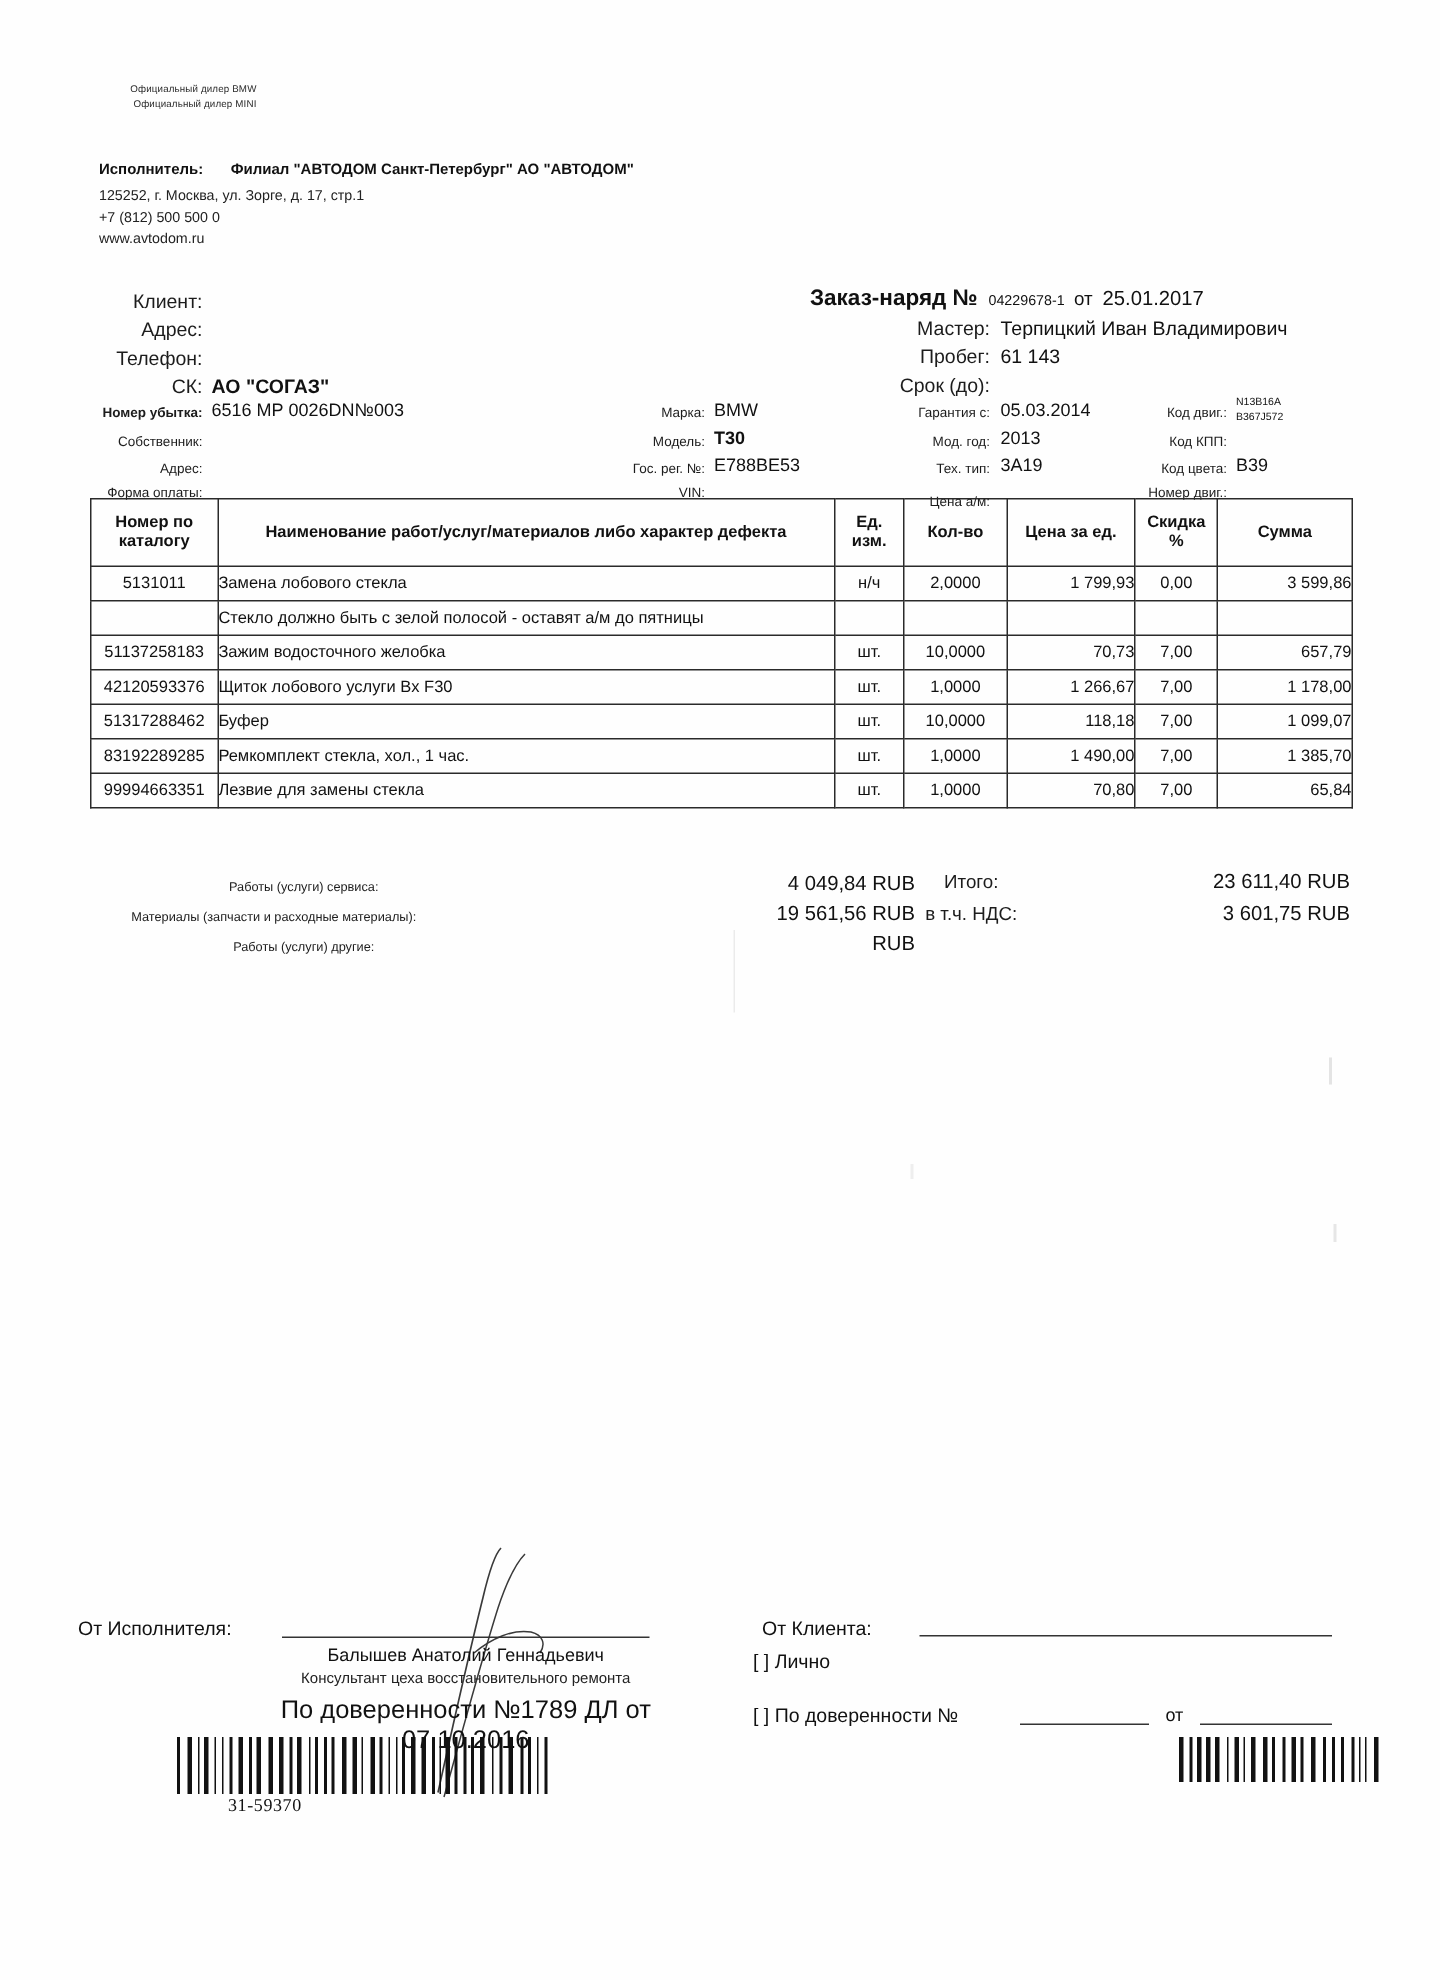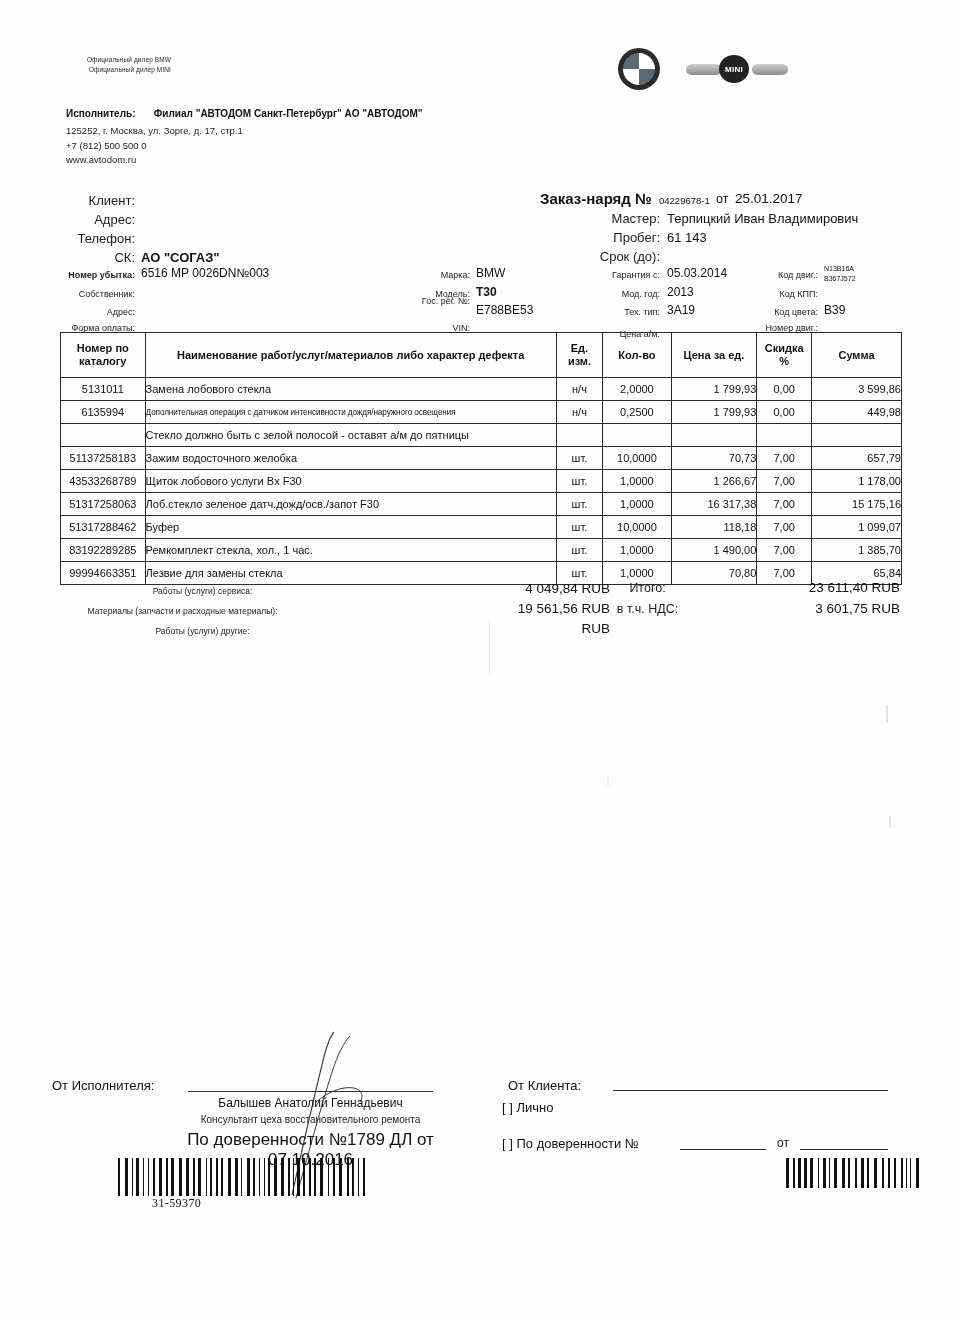--- a/index.html
+++ b/index.html
@@ -184,30 +184,20 @@
 </head>
 <body>
 
 <div class="page">
 
   <div class="hdr-dealer">
     <div>Официальный дилер BMW</div>
     <div>Официальный дилер MINI</div>
   </div>
 
-  <div class="logos">
-    <div class="bmw-logo">
-      <div class="bmw-inner"></div>
-    </div>
-    <div class="mini-logo">
-      <div class="mini-wing-l"></div>
-      <div class="mini-wing-r"></div>
-      <div class="mini-core">MINI</div>
-    </div>
-  </div>
 
   <div class="exec-row">
     <span class="exec-label">Исполнитель:</span>
     <span>Филиал "АВТОДОМ Санкт-Петербург" АО "АВТОДОМ"</span>
   </div>
   <div class="exec-addr">
     <div>125252, г. Москва, ул. Зорге, д. 17, стр.1</div>
     <div>+7 (812) 500 500 0</div>
     <div>www.avtodom.ru</div>
   </div>
@@ -237,21 +227,21 @@
 
     <div class="lbl l-sm" style="left:0px;  top:323px; width:135px;">Форма оплаты:</div>
     <div class="val v-md" style="left:141px;top:319px;"></div>
 
     <div class="lbl l-sm" style="left:330px;top:270px; width:140px;">Марка:</div>
     <div class="val v-md" style="left:476px;top:266px;">BMW</div>
 
     <div class="lbl l-sm" style="left:330px;top:289px; width:140px;">Модель:</div>
     <div class="val v-md v-bold" style="left:476px;top:285px;">T30</div>
 
-    <div class="lbl l-sm" style="left:330px;top:296px; width:140px;">Гос. рег. №:</div>
+    <div class="lbl l-sm" style="left:330px;top:307px; width:140px;">Гос. рег. №:</div>
     <div class="val v-md" style="left:476px;top:303px;">E788BE53</div>
 
     <div class="lbl l-sm" style="left:330px;top:323px; width:140px;">VIN:</div>
     <div class="val v-md" style="left:476px;top:319px;"></div>
 
     <div style="position:absolute;left:540px;top:190px;font-size:15px;font-weight:bold;color:#111;">Заказ-наряд №</div>
     <div style="position:absolute;left:659px;top:195px;font-size:9.5px;color:#111;">04229678-1</div>
     <div style="position:absolute;left:716px;top:192px;font-size:12.5px;color:#111;">от</div>
     <div style="position:absolute;left:735px;top:191px;font-size:13.5px;color:#111;">25.01.2017</div>
 
@@ -317,63 +307,45 @@
         <tr>
           <td class="cat">5131011</td>
           <td class="name">Замена лобового стекла</td>
           <td class="unit">н/ч</td>
           <td class="qty">2,0000</td>
           <td class="price">1 799,93</td>
           <td class="disc">0,00</td>
           <td class="sum">3 599,86</td>
         </tr>
         <tr>
-          <td class="cat">6135994</td>
-          <td class="name tiny">Дополнительная операция с датчиком интенсивности дождя/наружного освещения</td>
-          <td class="unit">н/ч</td>
-          <td class="qty">0,2500</td>
-          <td class="price">1 799,93</td>
-          <td class="disc">0,00</td>
-          <td class="sum">449,98</td>
-        </tr>
-        <tr>
           <td class="cat"></td>
           <td class="name">Стекло должно быть с зелой полосой - оставят а/м до пятницы</td>
           <td class="unit"></td>
           <td class="qty"></td>
           <td class="price"></td>
           <td class="disc"></td>
           <td class="sum"></td>
         </tr>
         <tr>
           <td class="cat">51137258183</td>
           <td class="name">Зажим водосточного желобка</td>
           <td class="unit">шт.</td>
           <td class="qty">10,0000</td>
           <td class="price">70,73</td>
           <td class="disc">7,00</td>
           <td class="sum">657,79</td>
         </tr>
         <tr>
-          <td class="cat">43533268789</td>
+          <td class="cat">42120593376</td>
           <td class="name">Щиток лобового услуги Bx F30</td>
           <td class="unit">шт.</td>
           <td class="qty">1,0000</td>
           <td class="price">1 266,67</td>
           <td class="disc">7,00</td>
           <td class="sum">1 178,00</td>
-        </tr>
-        <tr>
-          <td class="cat">51317258063</td>
-          <td class="name">Лоб.стекло зеленое датч.дожд/осв./запот F30</td>
-          <td class="unit">шт.</td>
-          <td class="qty">1,0000</td>
-          <td class="price">16 317,38</td>
-          <td class="disc">7,00</td>
-          <td class="sum">15 175,16</td>
         </tr>
         <tr>
           <td class="cat">51317288462</td>
           <td class="name">Буфер</td>
           <td class="unit">шт.</td>
           <td class="qty">10,0000</td>
           <td class="price">118,18</td>
           <td class="disc">7,00</td>
           <td class="sum">1 099,07</td>
         </tr>

